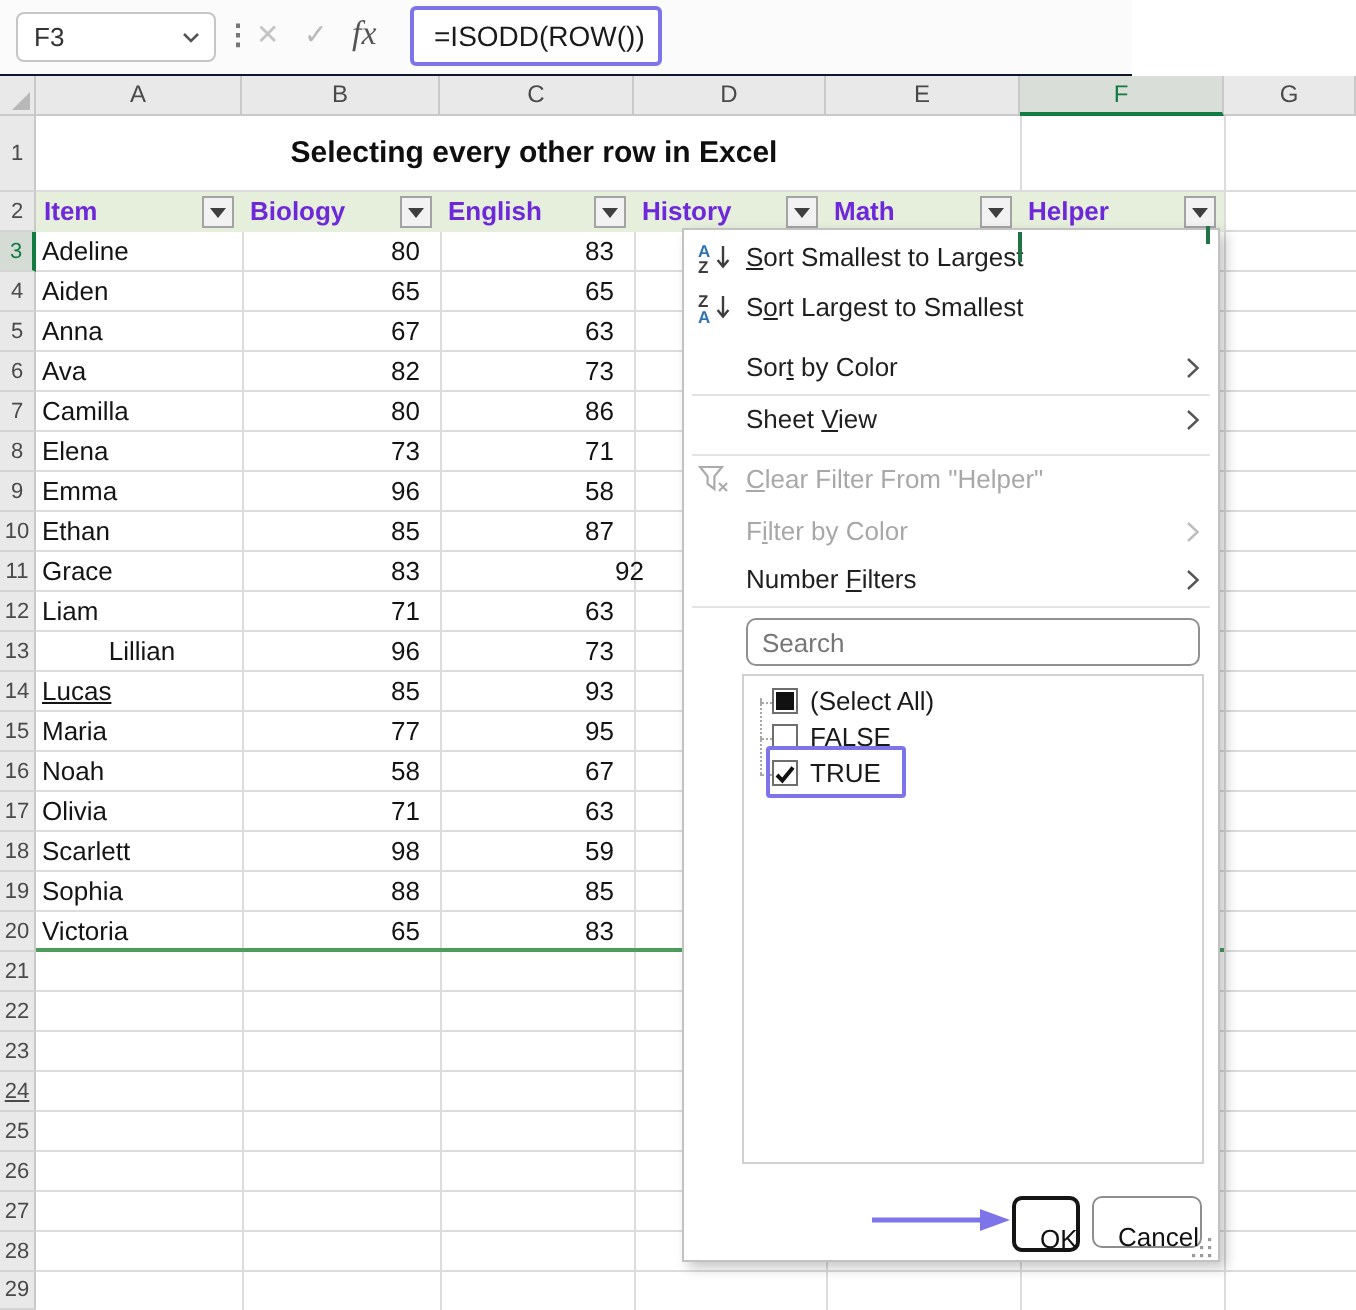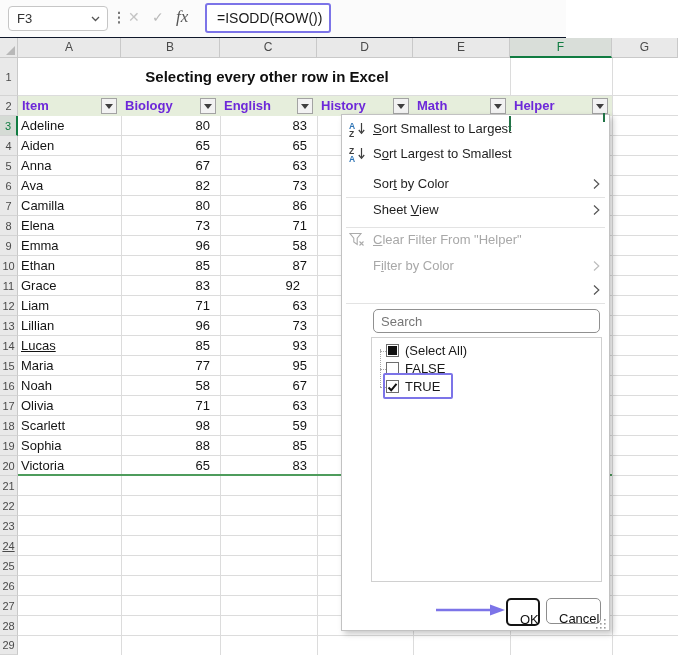--- a/index.html
+++ b/index.html
@@ -229,25 +229,25 @@
       <div class="cell num" style="left: 121px; top: 216px; width: 99px;">73</div>
       <div class="cell num" style="left: 220px; top: 216px; width: 97px;">71</div>
       <div class="cell txt" style="left: 18px; top: 236px; width: 103px;">Emma</div>
       <div class="cell num" style="left: 121px; top: 236px; width: 99px;">96</div>
       <div class="cell num" style="left: 220px; top: 236px; width: 97px;">58</div>
       <div class="cell txt" style="left: 18px; top: 256px; width: 103px;">Ethan</div>
       <div class="cell num" style="left: 121px; top: 256px; width: 99px;">85</div>
       <div class="cell num" style="left: 220px; top: 256px; width: 97px;">87</div>
       <div class="cell txt" style="left: 18px; top: 276px; width: 103px;">Grace</div>
       <div class="cell num" style="left: 121px; top: 276px; width: 99px;">83</div>
-      <div class="cell num" style="left: 213px; top: 276px; width: 97px; padding-left: 17px;">92</div>
+      <div class="cell num" style="left: 235px; top: 276px; width: 97px; padding-left: 17px;">92</div>
       <div class="cell txt" style="left: 18px; top: 296px; width: 103px;">Liam</div>
       <div class="cell num" style="left: 121px; top: 296px; width: 99px;">71</div>
       <div class="cell num" style="left: 220px; top: 296px; width: 97px;">63</div>
-      <div class="cell txt" style="left: 18px; top: 316px; width: 103px;">Lillian</div>
+      <div class="cell txt" style="left: 18px; top: 316px; width: 103px; text-align: center;">Lillian</div>
       <div class="cell num" style="left: 121px; top: 316px; width: 99px;">96</div>
       <div class="cell num" style="left: 220px; top: 316px; width: 97px;">73</div>
       <div class="cell txt" style="left: 18px; top: 336px; width: 103px; text-decoration: underline;">Lucas</div>
       <div class="cell num" style="left: 121px; top: 336px; width: 99px;">85</div>
       <div class="cell num" style="left: 220px; top: 336px; width: 97px;">93</div>
       <div class="cell txt" style="left: 18px; top: 356px; width: 103px;">Maria</div>
       <div class="cell num" style="left: 121px; top: 356px; width: 99px;">77</div>
       <div class="cell num" style="left: 220px; top: 356px; width: 97px;">95</div>
       <div class="cell txt" style="left: 18px; top: 376px; width: 103px;">Noah</div>
       <div class="cell num" style="left: 121px; top: 376px; width: 99px;">58</div>
@@ -309,20 +309,21 @@
             </svg></div>
           <div class="mi-label"><u>C</u>lear Filter From "Helper"</div>
         </div>
         <div class="mi disabled" style="top: 140px;">
           <div class="mi-label">F<u>i</u>lter by Color</div>
           <div class="mi-chev"><svg width="7" height="12" viewBox="0 0 7 12">
               <polyline points="1,1.5 5.8,6 1,10.5" fill="none" stroke="#BDBDBD" stroke-width="1.2"></polyline>
             </svg></div>
         </div>
         <div class="mi" style="top: 164px;">
+          <div class="mi-label">Number <u>F</u>ilters</div>
           <div class="mi-chev"><svg width="7" height="12" viewBox="0 0 7 12">
               <polyline points="1,1.5 5.8,6 1,10.5" fill="none" stroke="#555" stroke-width="1.2"></polyline>
             </svg></div>
         </div>
         <div class="msep" style="top: 188px;"></div>
       </div>
     <input class="search" type="text" placeholder="Search" style="">
     <div class="listbox" id="listbox">
       <div class="tree"></div>
     <div class="stub" style="top: 13px;"></div>

